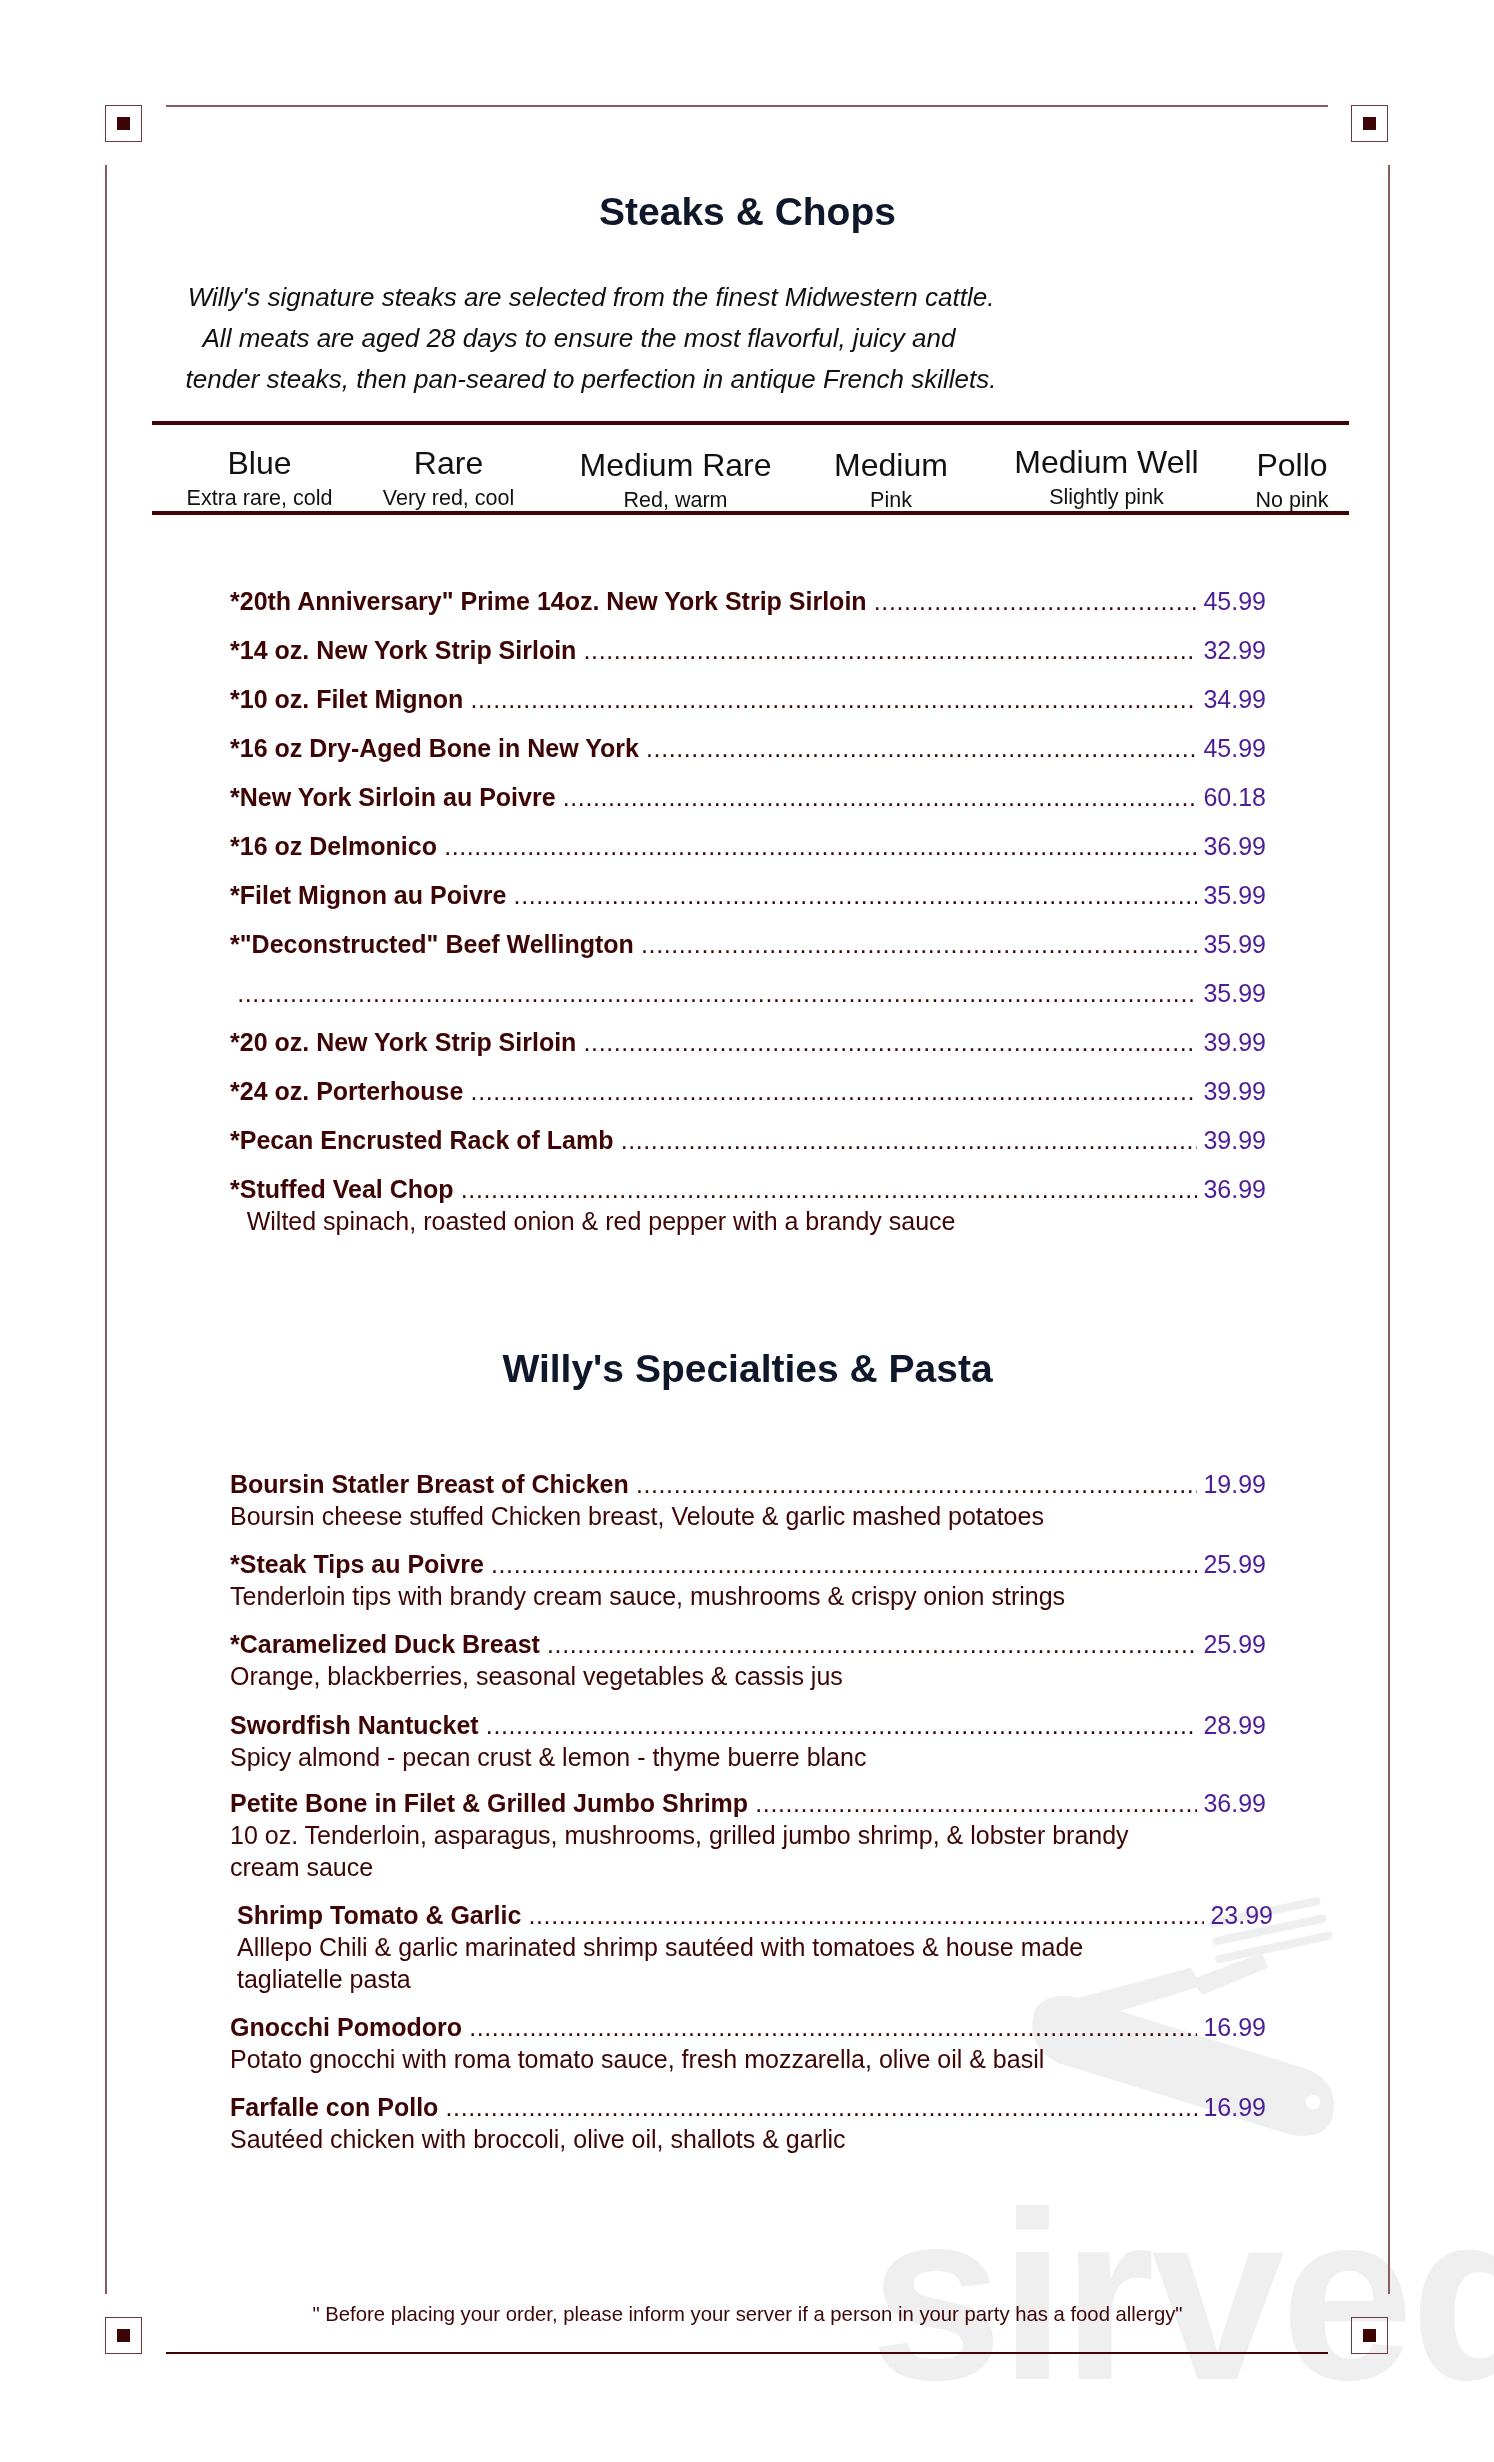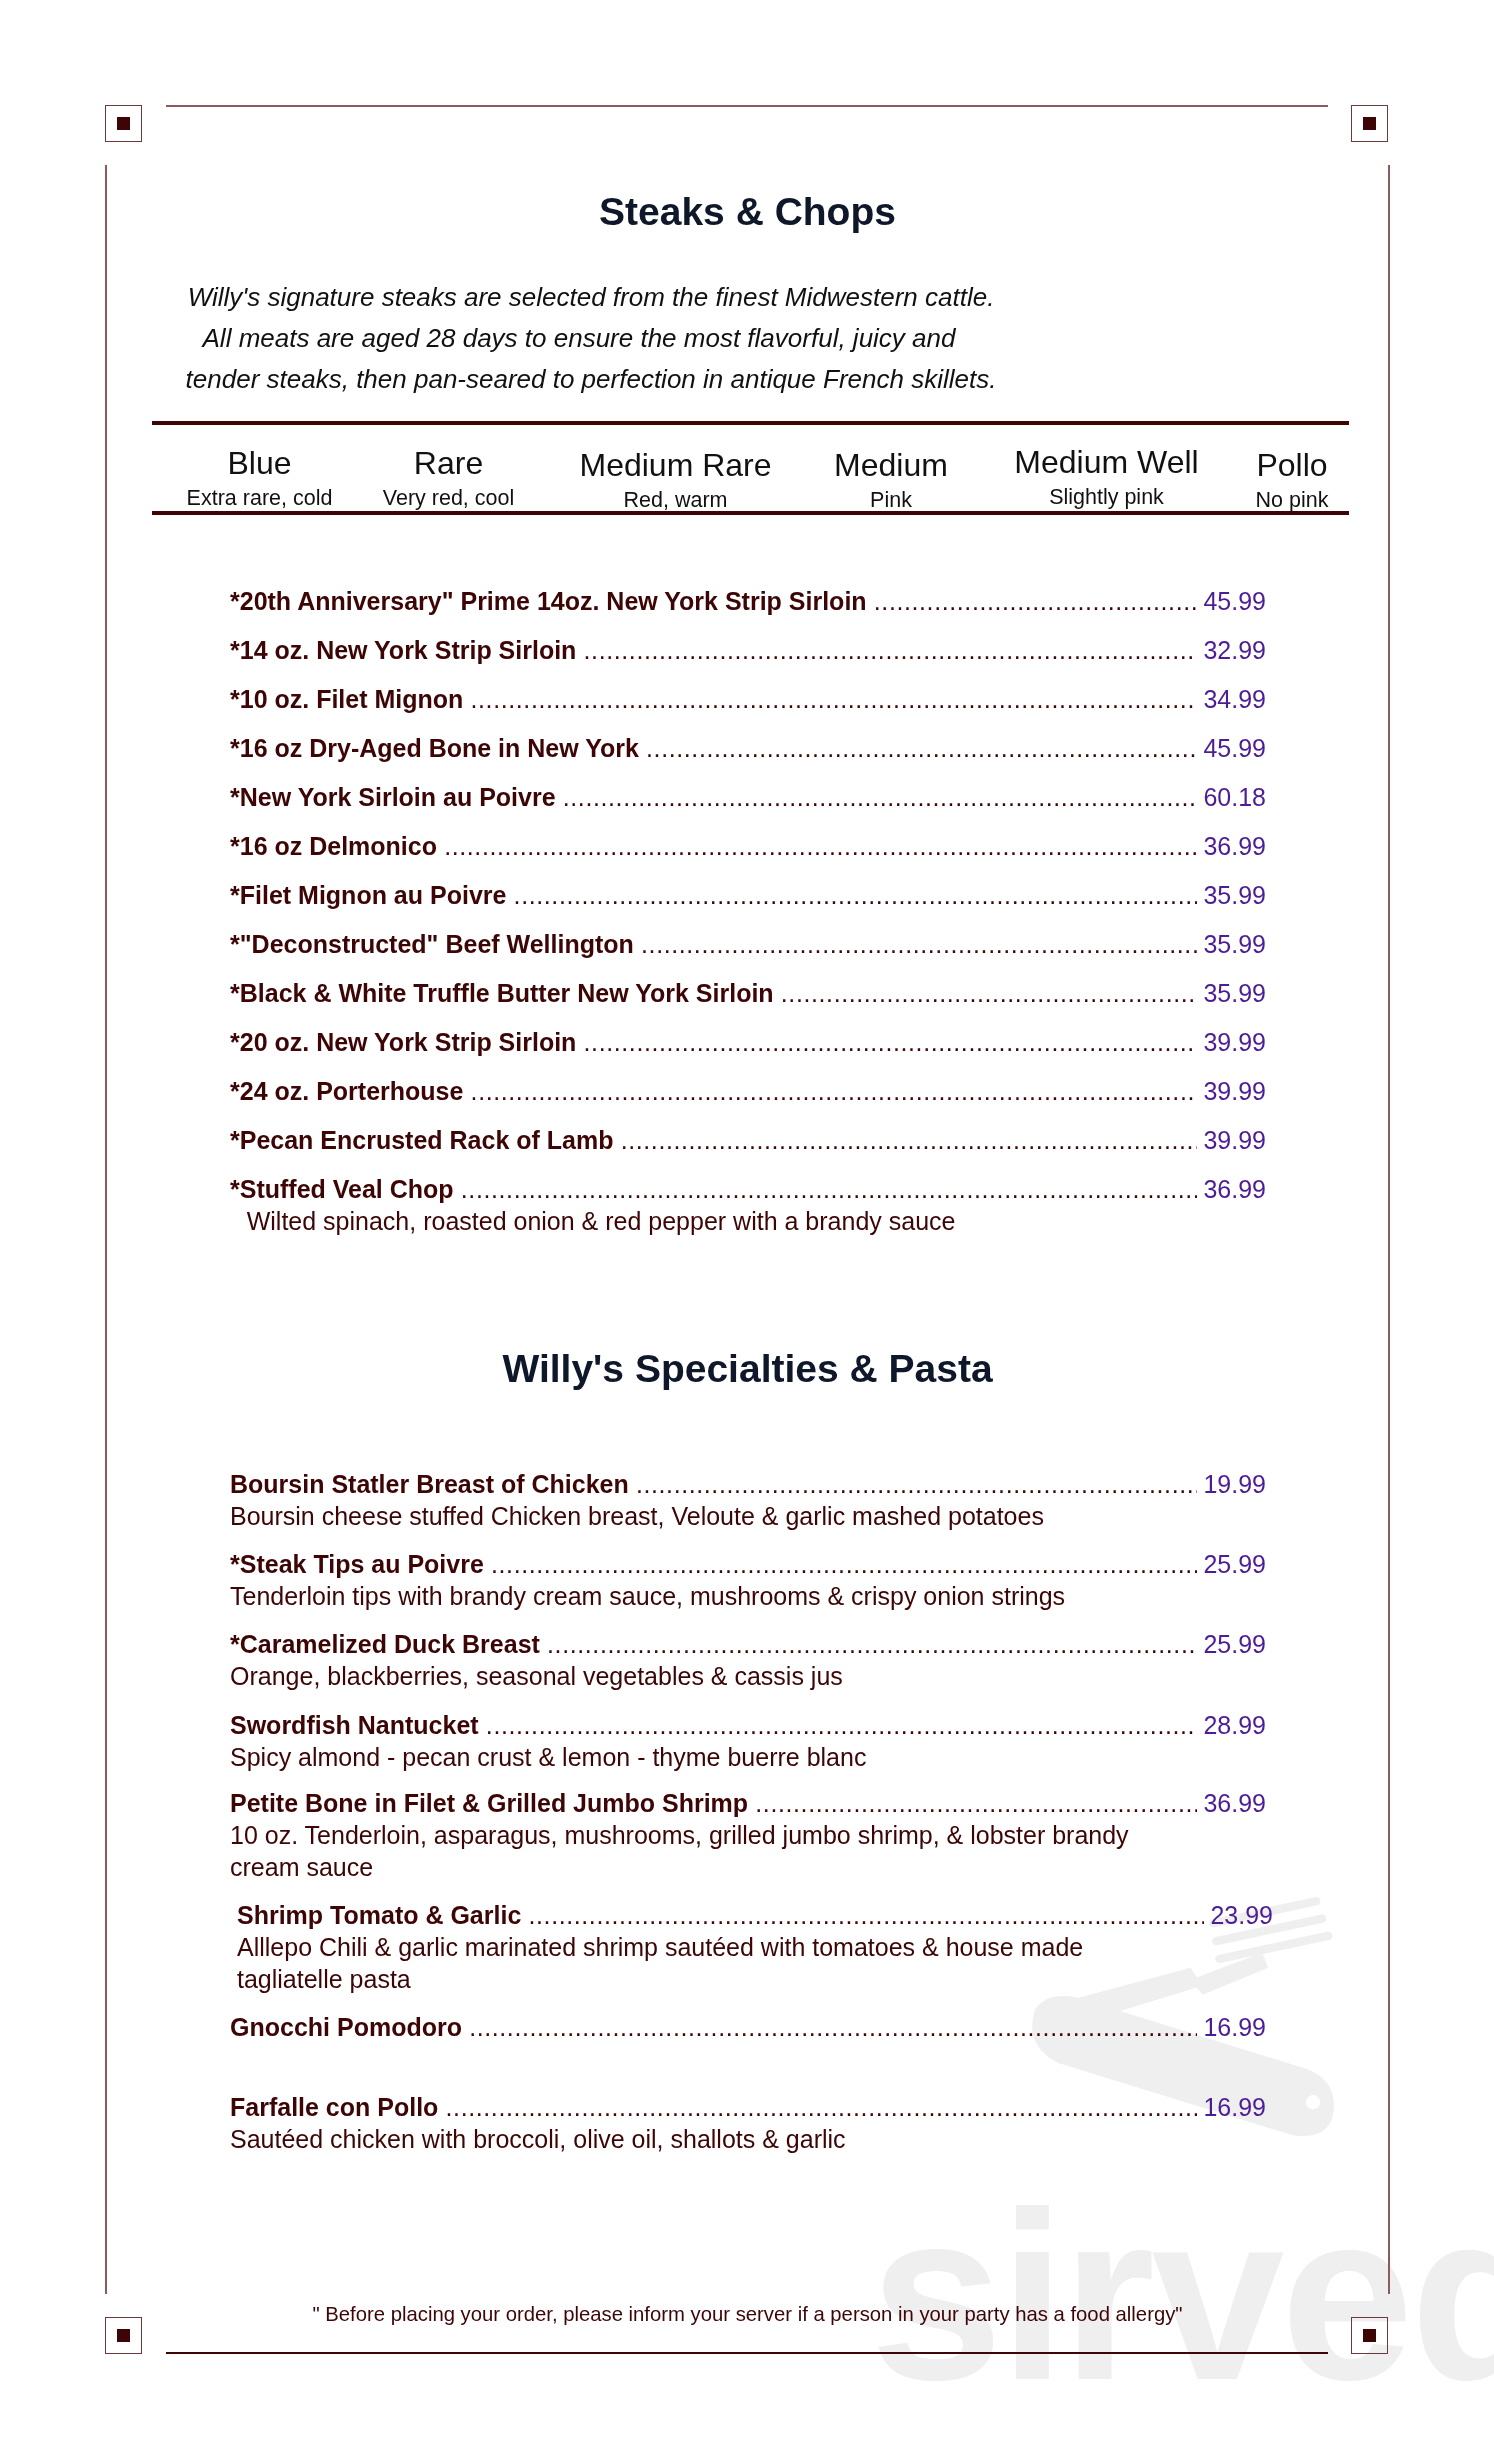--- a/index.html
+++ b/index.html
@@ -172,21 +172,20 @@
       </div>
     <div class="item" style="top:929px;">
         <div class="item-row">
           <span class="item-name">*"Deconstructed" Beef Wellington</span>
           <span class="leader"></span>
           <span class="item-price">35.99</span>
         </div>
       </div>
     <div class="item" style="top:978px;">
         <div class="item-row">
-          <span class="item-name">*Black &amp; White Truffle Butter New York Sirloin</span>
           <span class="leader"></span>
           <span class="item-price">35.99</span>
         </div>
       </div>
     <div class="item" style="top:1027px;">
         <div class="item-row">
           <span class="item-name">*20 oz. New York Strip Sirloin</span>
           <span class="leader"></span>
           <span class="item-price">39.99</span>
         </div>
@@ -265,20 +264,21 @@
           <span class="item-price">23.99</span>
         </div>
       <div class="item-desc" style="width:945px;">Alllepo Chili &amp; garlic marinated shrimp sautéed with tomatoes &amp; house made tagliatelle pasta</div>
       </div>
     <div class="item" style="top:2012px;">
         <div class="item-row">
           <span class="item-name">Gnocchi Pomodoro</span>
           <span class="leader"></span>
           <span class="item-price">16.99</span>
         </div>
+      <div class="item-desc">Potato gnocchi with roma tomato sauce, fresh mozzarella, olive oil &amp; basil</div>
       </div>
     <div class="item" style="top:2092px;">
         <div class="item-row">
           <span class="item-name">Farfalle con Pollo</span>
           <span class="leader"></span>
           <span class="item-price">16.99</span>
         </div>
       <div class="item-desc">Sautéed chicken with broccoli, olive oil, shallots &amp; garlic</div>
       </div>
   </div>

